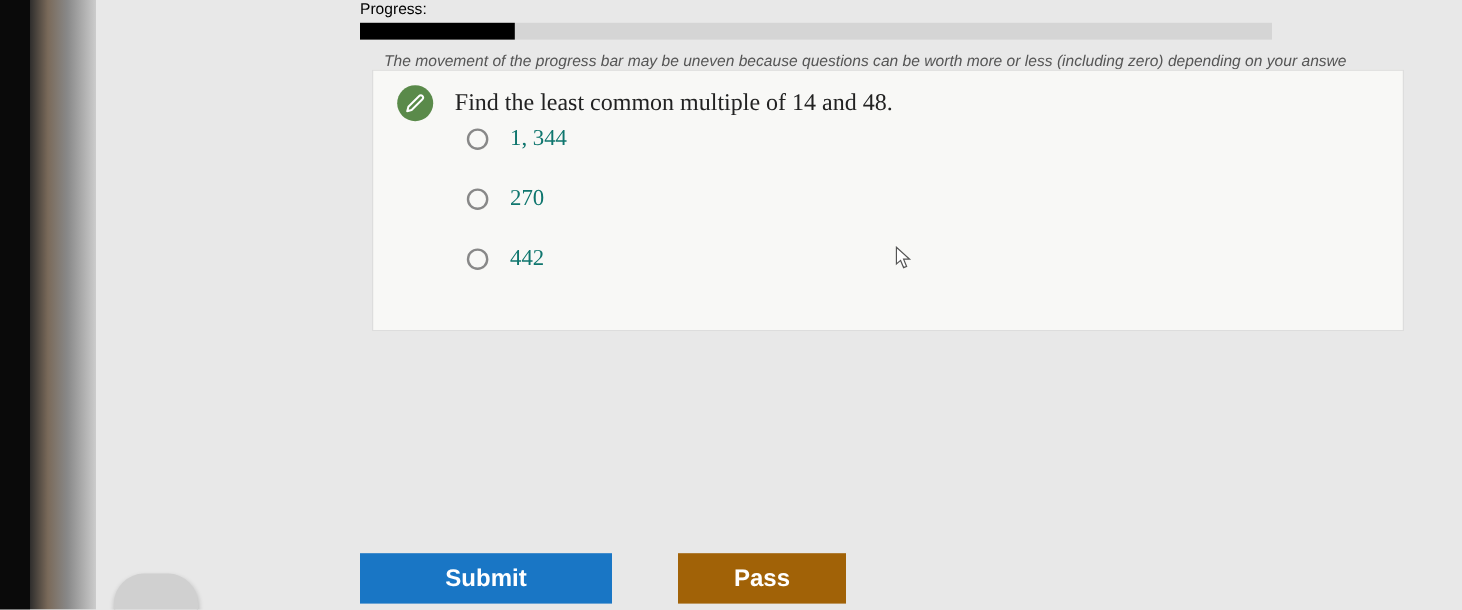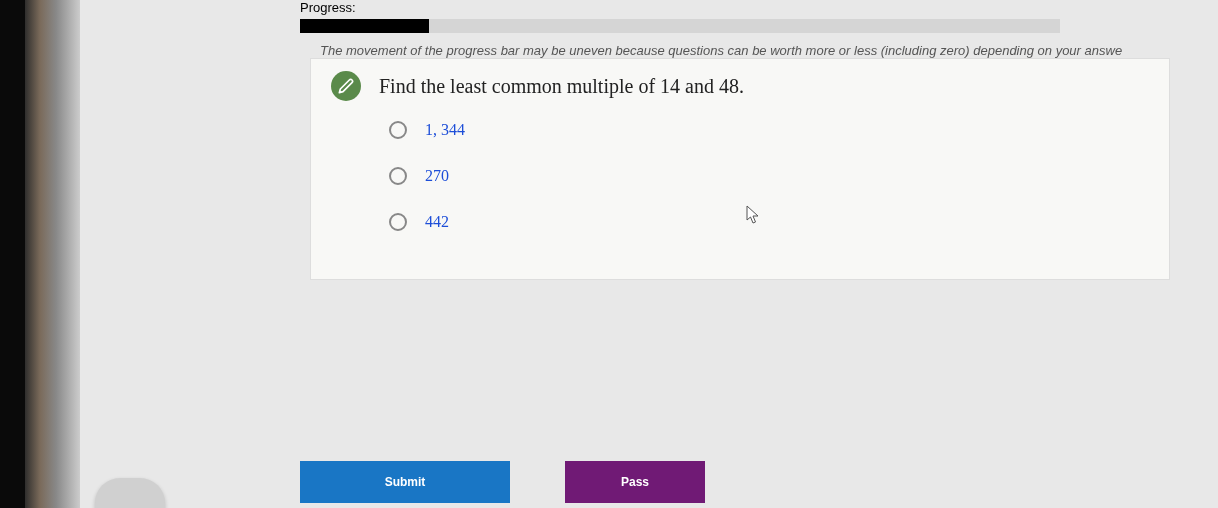--- a/index.html
+++ b/index.html
@@ -80,21 +80,21 @@
       background: #f8f8f6;
       border: 1px solid #ddd;
       width: 860px;
       padding: 12px 20px 20px 20px;
       position: relative;
       margin-left: 10px;
     }
     .question-header {
       display: flex;
       align-items: center;
-      margin-bottom: 20px;
+      margin-bottom: 4px;
     }
     .pencil-badge {
       width: 30px;
       height: 30px;
       border-radius: 50%;
       background: #5a8a4a;
       display: flex;
       align-items: center;
       justify-content: center;
       margin-right: 18px;
@@ -121,48 +121,48 @@
     .radio-circle {
       width: 18px;
       height: 18px;
       border: 2px solid #888;
       border-radius: 50%;
       margin-right: 18px;
       flex-shrink: 0;
     }
     .option-label {
       font-family: Georgia, 'Times New Roman', serif;
-      font-size: 16px;
-      color: #1d4ed8;
+      font-size: 19px;
+      color: #0f766e;
     }
     .button-row {
       position: absolute;
       left: 300px;
       bottom: 5px;
       display: flex;
       gap: 55px;
     }
     .btn {
       min-width: 200px;
       height: 42px;
       display: flex;
       align-items: center;
       justify-content: center;
-      font-size: 12px;
+      font-size: 20px;
       font-weight: bold;
       color: #fff;
       cursor: pointer;
       border: none;
     }
     .btn-submit {
       background: #1976c5;
       width: 210px;
     }
     .btn-pass {
-      background: #701a75;
+      background: #a16207;
       width: 140px;
       min-width: 140px;
     }
     .cursor-arrow {
       position: absolute;
       left: 746px;
       top: 205px;
       pointer-events: none;
     }
   </style>

